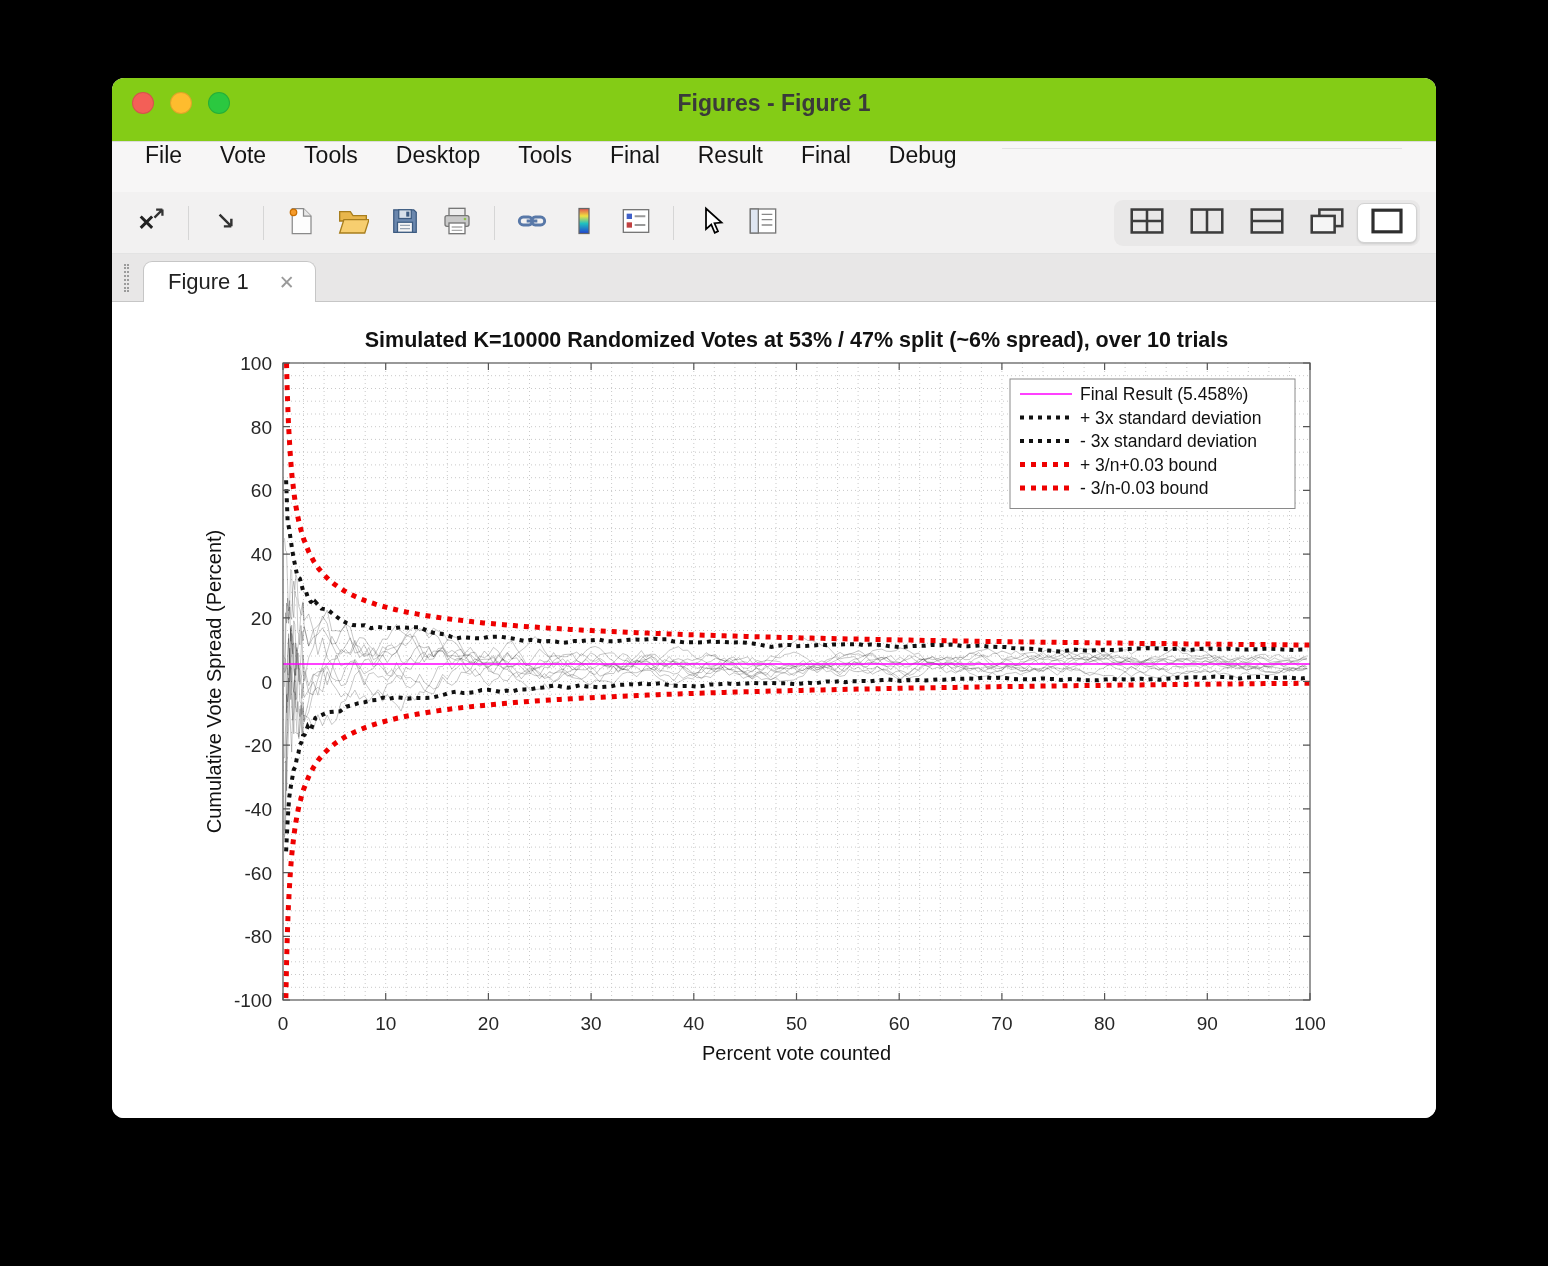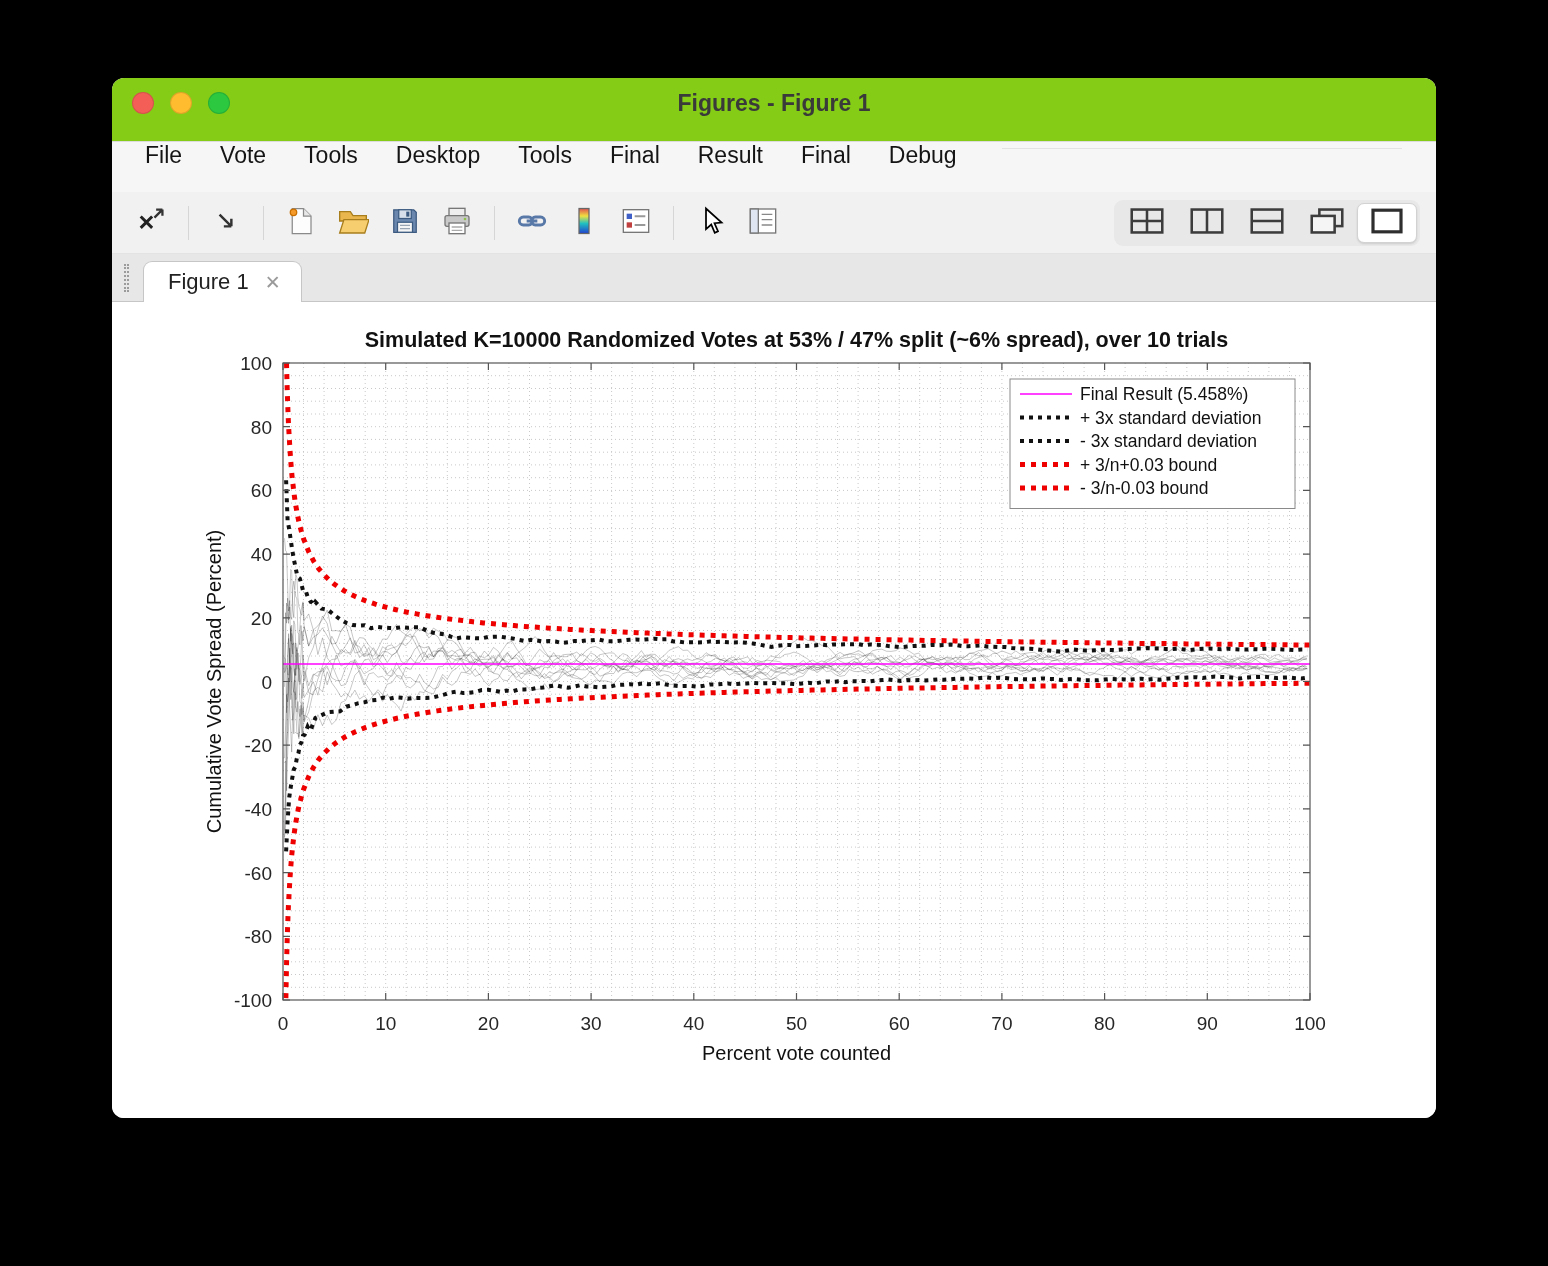--- a/index.html
+++ b/index.html
@@ -33,21 +33,21 @@
   .tsep { width:1px; height:34px; background:#d6d6d6; margin:0 8px; }
   .spacer { flex:1; }
   .layoutgroup { display:flex; align-items:center; background:#e9e8e8; border-radius:9px; padding:3px; }
   .lbtn { width:60px; height:40px; display:flex; align-items:center; justify-content:center; border-radius:7px; }
   .lbtn.selected { background:#fff; border:1px solid #d2d2d2; box-shadow:0 1px 2px rgba(0,0,0,0.12); }
 
   
   .tabstrip { height:48px; background:#e8e7e7; border-bottom:1px solid #c6c6c6; display:flex; align-items:flex-end; padding-left:8px; }
   .draghandle { width:5px; height:28px; margin:0 14px 9px 4px; border-left:2px dotted #9b9b9b; border-right:2px dotted #9b9b9b; }
   .tab { background:#fff; border:1px solid #c6c6c6; border-bottom:none; border-radius:9px 9px 0 0;
-         height:41px; display:flex; align-items:center; gap:16px; padding:0 20px 0 24px;
+         height:41px; display:flex; align-items:center; gap:30px; padding:0 20px 0 24px;
          font-size:22px; color:#222; margin-bottom:-1px; }
   .tabclose { color:#9a9a9a; font-size:19px; line-height:1; }
 
   
   .content { position:relative; height:830px; background:#fff; }
   svg text { font-family:"Liberation Sans", sans-serif; }
   .tick   { font-size:19px; fill:#262626; }
   .ctitle { font-size:21.5px; font-weight:bold; fill:#111; }
   .alabel { font-size:20px; fill:#111; }
   .ltext  { font-size:17.5px; fill:#111; }

